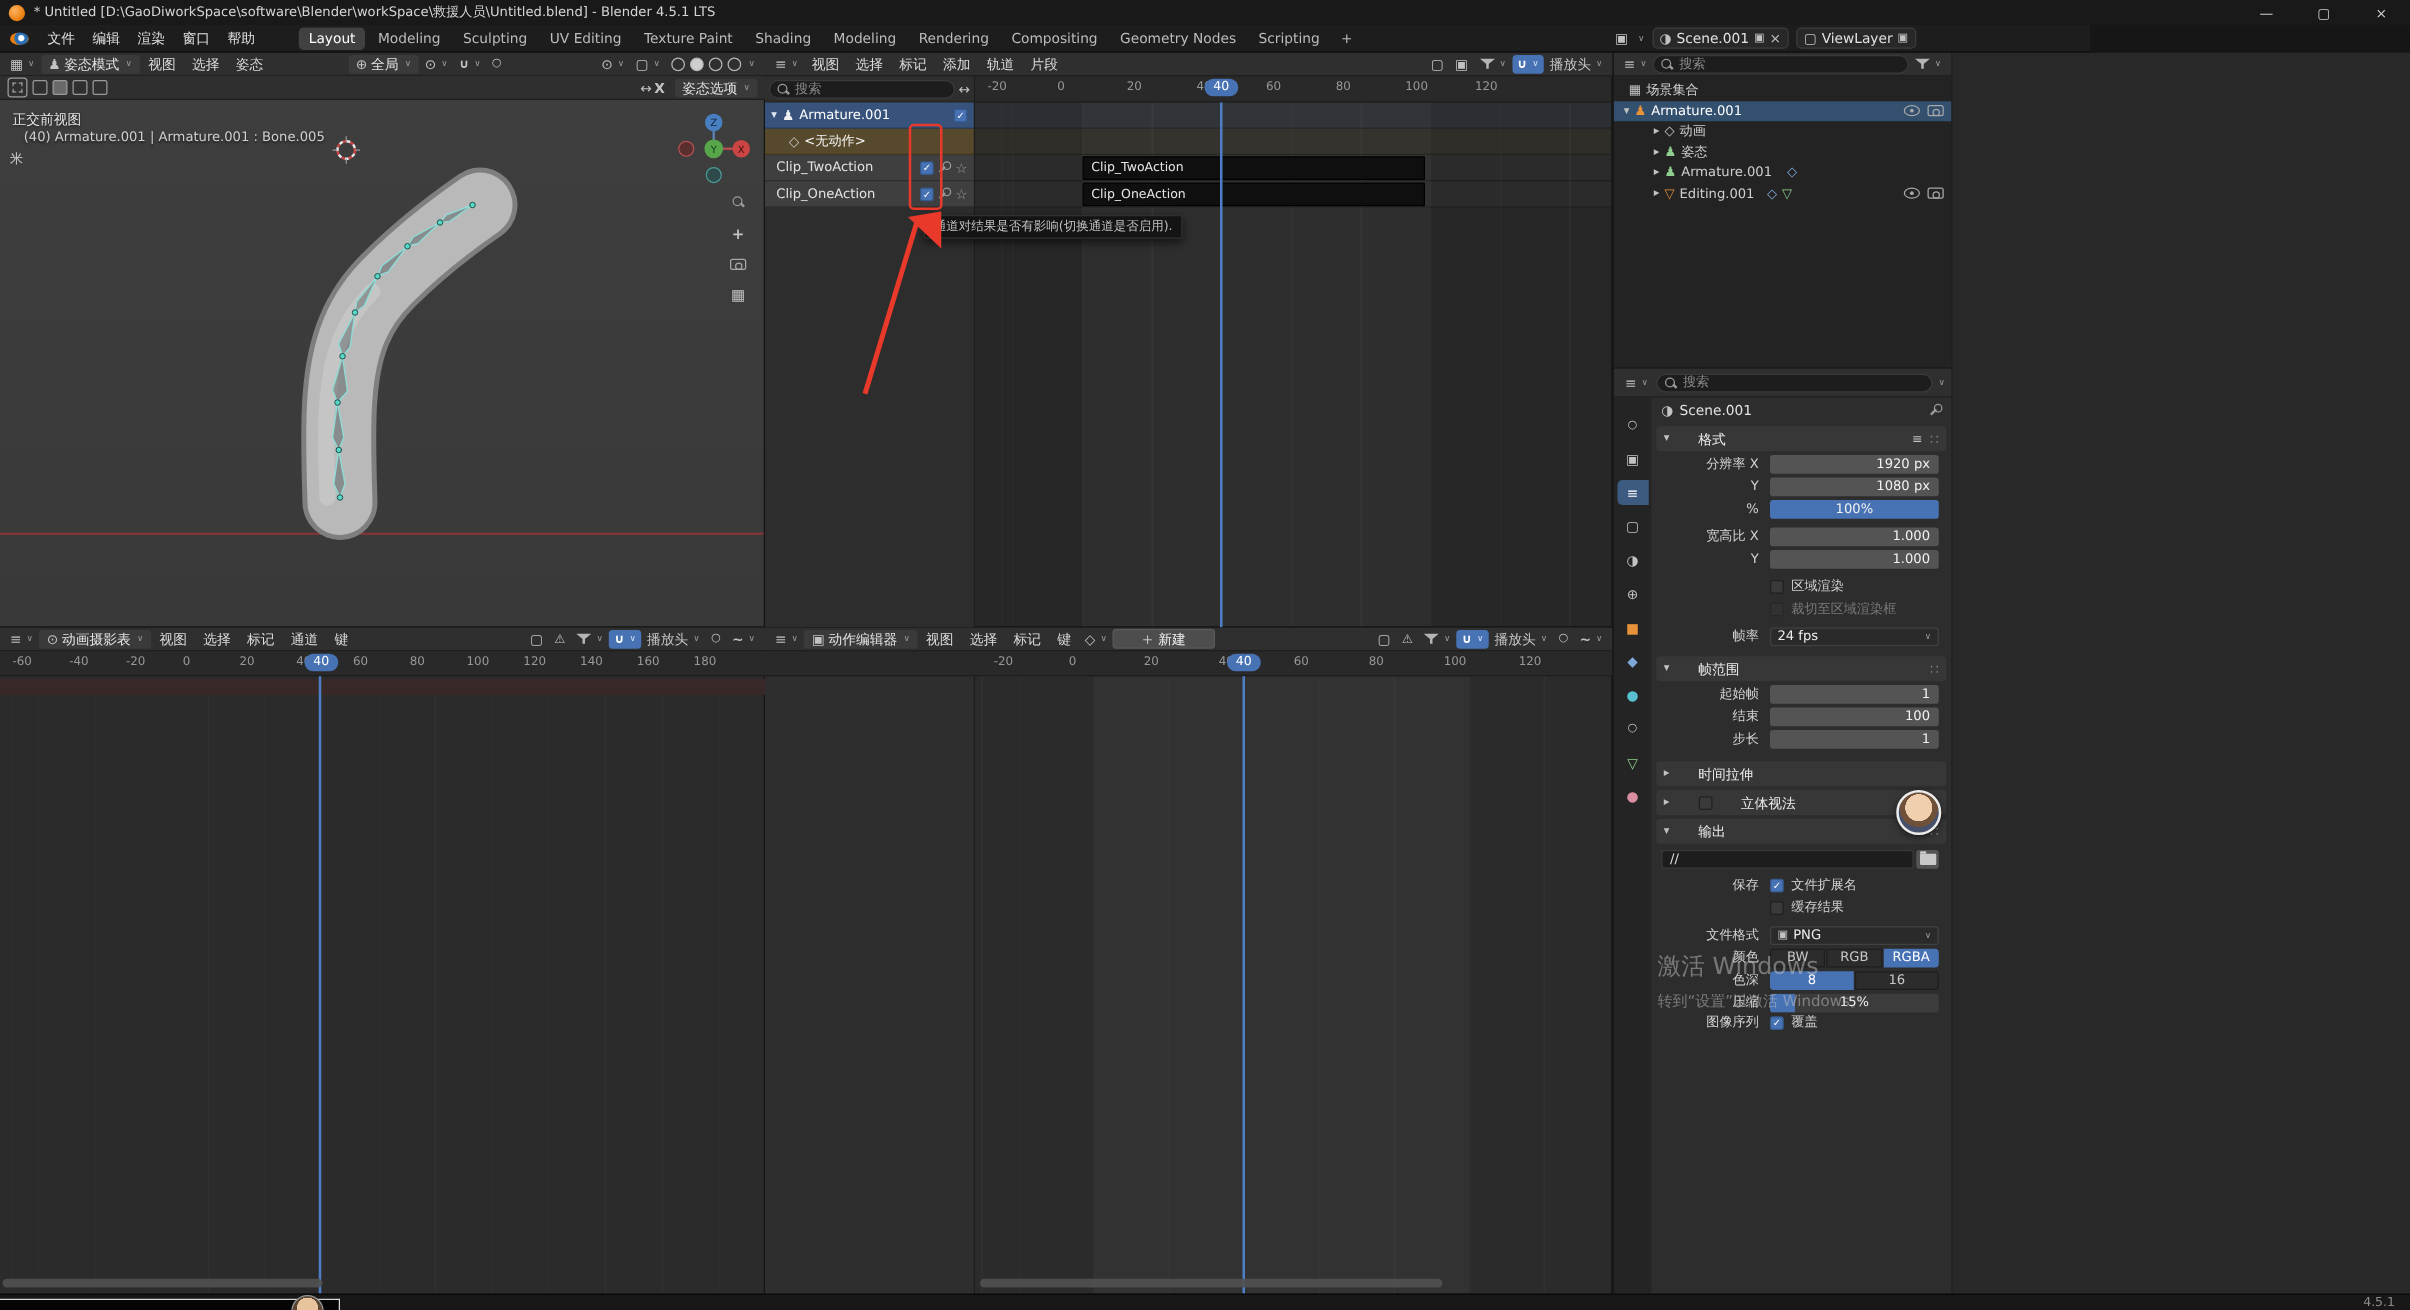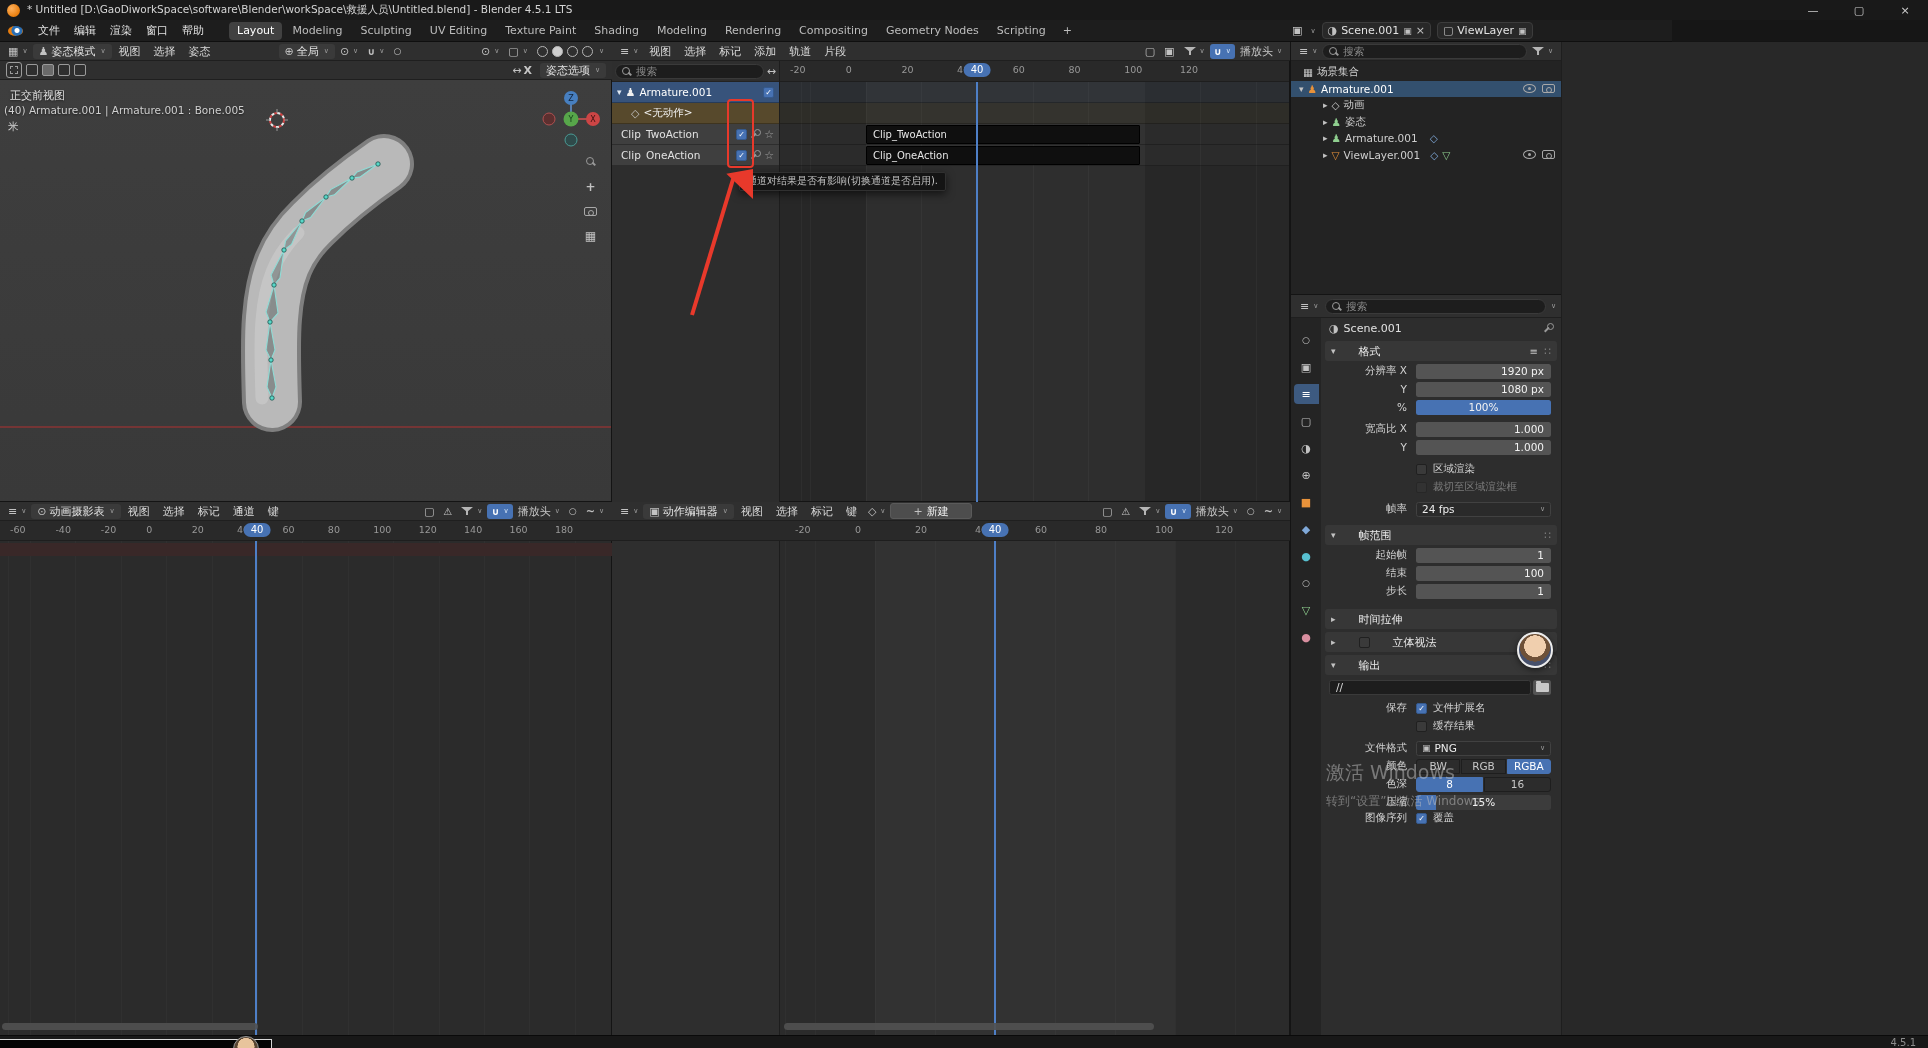--- a/index.html
+++ b/index.html
@@ -9,21 +9,21 @@
 
 .titlebar{position:absolute;left:0;top:0;width:1928px;height:20px;background:#191919;display:flex;align-items:center;z-index:50}
 .tb-logo{width:13px;height:13px;border-radius:50%;margin:0 7px;background:radial-gradient(circle at 35% 35%,#ffb25e,#e87d0d 70%)}
 .tb-title{font-size:10.5px;color:#d5d5d5;white-space:nowrap}
 .tb-ctrl{margin-left:auto;display:flex;height:100%}
 .tb-btn{width:46px;display:flex;align-items:center;justify-content:center;font-size:11px;color:#cfcfcf}
 
 .topbar{position:absolute;left:0;top:20px;width:1672px;height:22px;background:#1d1d1d;border-bottom:1px solid #0f0f0f;display:flex;align-items:center;z-index:49}
 .bl-logo{width:15px;height:10px;margin:0 8px;border-radius:50% 50% 50% 50%;background:radial-gradient(circle at 60% 45%,#fff 0 2px,#2a6fb5 3px 5px,#e87d0d 6px)}
 .mi{padding:2px 7px;border-radius:3px;color:#e0e0e0;white-space:nowrap}
-.ws{display:flex;align-items:center;margin-left:18px;gap:2px}
+.ws{display:flex;align-items:center;margin-left:28px;gap:2px}
 .ws-tab{padding:2px 8px 3px;border-radius:4px;color:#bdbdbd;white-space:nowrap}
 .ws-tab.active{background:#414141;color:#fff}
 .ws-add{padding:2px 7px;color:#bdbdbd}
 .top-widgets{position:absolute;left:1292px;top:2px;display:flex;gap:6px;align-items:center}
 .scn{display:flex;align-items:center;background:#282828;border:1px solid #3c3c3c;border-radius:4px;height:17px;padding:0 5px;gap:4px;color:#e2e2e2}
 
 .ed{position:absolute;overflow:hidden;outline:1px solid #141414}
 .ehdr{height:19px;background:#2f2f2f;border-bottom:1px solid #1f1f1f;display:flex;align-items:center;padding:0 4px;gap:1px;position:relative;z-index:6}
 .hmi{padding:2px 6px;color:#dcdcdc;white-space:nowrap}
 .hic{display:inline-flex;align-items:center;gap:2px;padding:0 4px;color:#c5c5c5;white-space:nowrap}
@@ -64,21 +64,21 @@
 .cb{width:11px;height:11px;border-radius:2px;background:#3a3a3a;border:1px solid #202020;display:inline-flex;align-items:center;justify-content:center;flex:none}
 .cb.on{background:#4772b3;border-color:#35598c}
 .cb.on::after{content:"✓";color:#fff;font-size:8px}
 .shade-circ{width:11px;height:11px;border-radius:50%;border:1px solid #b5b5b5;display:inline-block}
 .shade-circ.f{background:#cfcfcf}
 
 #vp{left:0;top:42px;width:612px;height:460px;background:#3b3b3b}
 .vp-hdr2{height:19px;background:#2f2f2f;border-bottom:1px solid #1f1f1f;display:flex;align-items:center;padding:0 6px;gap:4px;position:relative;z-index:6}
 .vp-body{position:absolute;left:0;top:38px;right:0;bottom:0;background:linear-gradient(180deg,#3e3e3e,#393939)}
 .vp-ov1{position:absolute;left:10px;top:8px;color:#e4e4e4;text-shadow:0 1px 2px rgba(0,0,0,.55)}
-.vp-ov2{position:absolute;left:4px;top:24px;color:#d0d0d0;font-size:10.5px;text-shadow:0 1px 2px rgba(0,0,0,.55)}
+.vp-ov2{position:absolute;left:19px;top:24px;color:#d0d0d0;font-size:10.5px;text-shadow:0 1px 2px rgba(0,0,0,.55)}
 .vp-ov3{position:absolute;left:8px;top:40px;color:#d0d0d0;font-size:10.5px}
 .gizmo{position:absolute;right:12px;top:10px}
 .vp-nav{position:absolute;right:15px;top:76px;display:flex;flex-direction:column;gap:13px;align-items:center;color:#c8c8c8;font-size:12px}
 .toolbox{width:16px;height:16px;border:1px solid #9c9c9c;border-radius:3px;position:relative}
 .toolbox::after{content:"";position:absolute;inset:3px;border:1px dashed #9c9c9c}
 .modesq{width:12px;height:12px;border:1px solid #9a9a9a;border-radius:2px}
 
 #nla{left:612px;top:42px;width:678px;height:460px;background:#272727}
 .nla-left{position:absolute;left:0;top:19px;bottom:0;width:168px;background:#2d2d2d;border-right:1px solid #1d1d1d;z-index:3}
 .search-row{height:21px;display:flex;align-items:center;padding:2px 3px;gap:3px;background:#2e2e2e;border-bottom:1px solid #232323}
@@ -615,21 +615,21 @@
         </div>
         <div class="orow" style="padding-left:32px">
           <span class="g g-tr"></span>
           <span class="g g-person c-green"></span>
           <span>Armature.001</span>
           <span class="g g-dia c-blue" style="margin-left:8px"></span>
         </div>
         <div class="orow" style="padding-left:32px">
           <span class="g g-tr"></span>
           <span class="g g-tri-dn c-orange"></span>
-          <span>ViewLayer.001</span>
+          <span>Editing.001</span>
           <span class="g g-dia c-blue" style="margin-left:6px"></span>
           <span class="g g-tri-dn c-green"></span>
           <span class="rt">
             <span class="i-eye"></span>
             <span class="i-cam"></span>
           </span>
         </div>
       </div>
     </div>
 

